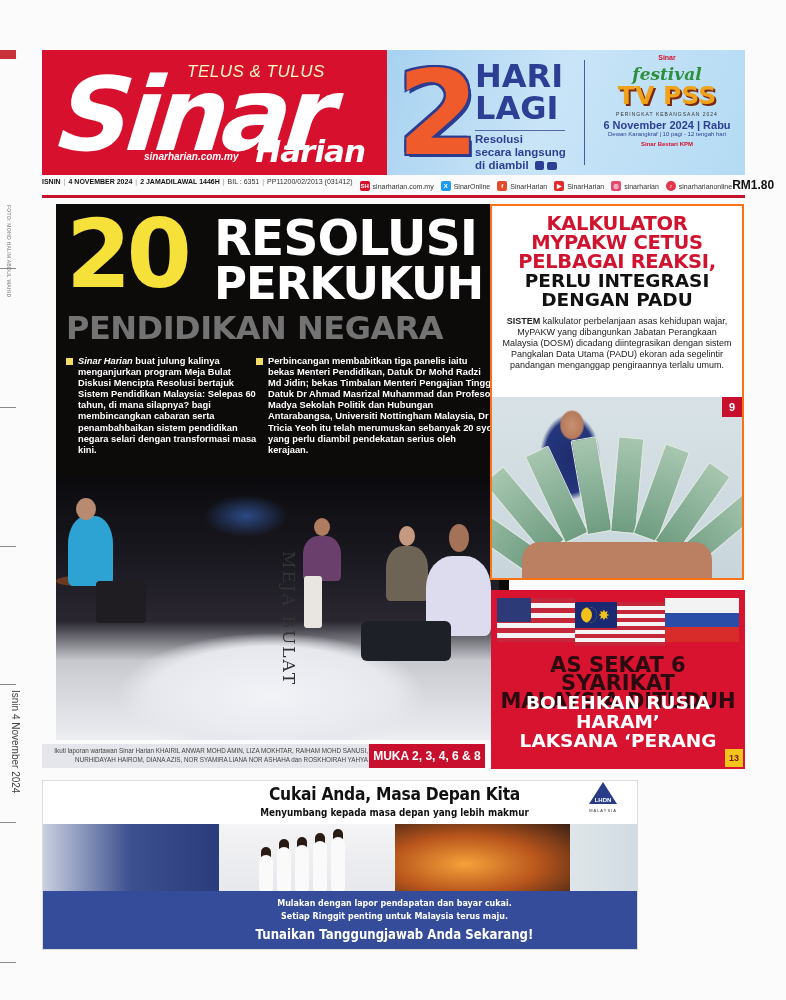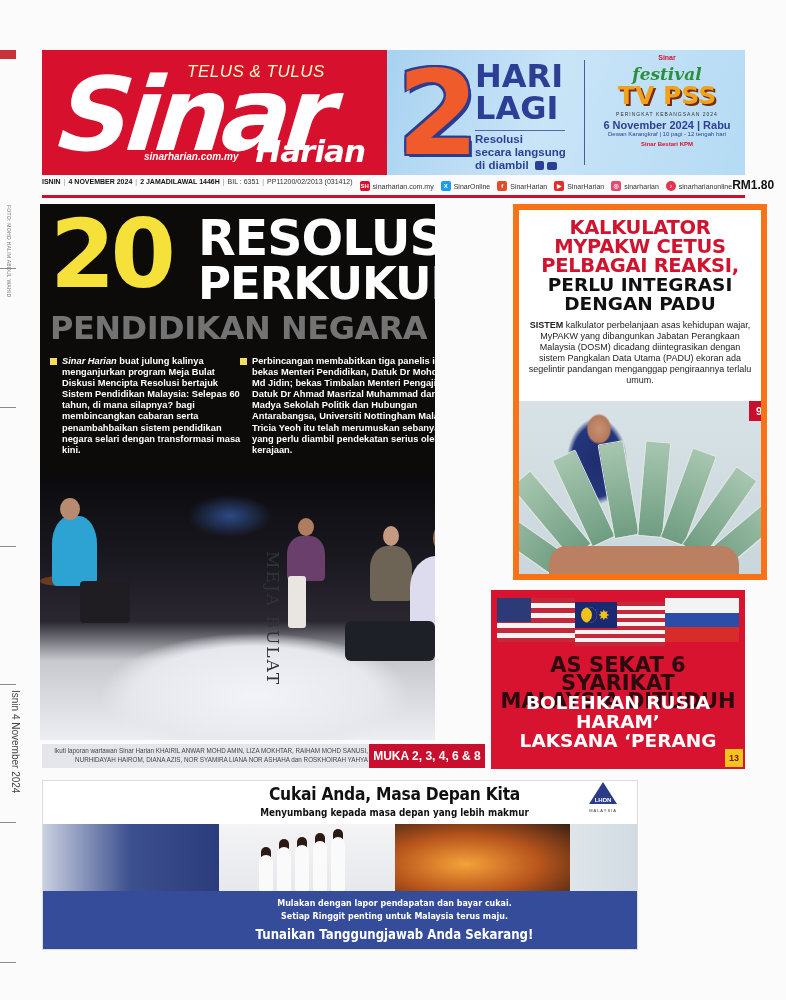--- a/index.html
+++ b/index.html
@@ -38,21 +38,21 @@
   
   .datebar { position: absolute; left: 42px; top: 178px; width: 703px; height: 16px; display: flex; font-size: 7px; color: #333; white-space: nowrap; }
   .datebar b { color: #111; font-weight: bold; }
   .datebar .sep { margin: 0 3px; color: #999; }
   .datebar .soc { display: inline-flex; align-items: center; margin-left: 7px; }
   .datebar .soc i { display: inline-block; width: 10px; height: 10px; border-radius: 2px; margin-right: 3px; font-style: normal; color: #fff; font-size: 6px; text-align: center; line-height: 10px; font-weight: bold; }
   .datebar .price { margin-left: auto; font-weight: 900; font-size: 12px; color: #111; }
   .redline { position: absolute; left: 42px; top: 195px; width: 703px; height: 3px; background: #c4122f; }
 
   
-  .main { position: absolute; left: 40px; top: 204px; width: 395px; height: 536px; background: #0d0a0a; overflow: hidden; }
+  .main { position: absolute; left: 56px; top: 204px; width: 453px; height: 536px; background: #0d0a0a; overflow: hidden; }
   .h-20 { position: absolute; left: 10px; top: 4px; font-family: "DejaVu Sans", sans-serif; font-weight: 900; font-size: 94px; color: #f5e13a; letter-spacing: -5px; line-height: 1; }
   .h-res { position: absolute; left: 158px; top: 10px; font-family: "DejaVu Sans", sans-serif; font-weight: 900; font-size: 49px; color: #fff; line-height: 1; letter-spacing: -1px; }
   .h-per { position: absolute; left: 158px; top: 57px; font-family: "DejaVu Sans", sans-serif; font-weight: 900; font-size: 45px; color: #fff; line-height: 1; letter-spacing: -1px; }
   .h-pen { position: absolute; left: 10px; top: 108px; font-family: "DejaVu Sans", sans-serif; font-weight: 900; font-size: 32px; color: #737373; line-height: 1; letter-spacing: -.5px; white-space: nowrap; }
   .col { position: absolute; top: 152px; font-size: 9.3px; line-height: 11.1px; color: #fff; font-weight: bold; }
   .col .bul { position: absolute; left: -12px; top: 2px; width: 7px; height: 7px; background: #f3dc63; }
   .col1 { left: 22px; width: 180px; }
   .col2 { left: 212px; width: 228px; }
   .photo-main { position: absolute; left: 0; top: 272px; width: 443px; height: 264px;
     background:
@@ -71,21 +71,21 @@
   .p3h { left: 343px; top: 50px; width: 16px; height: 20px; border-radius: 50%; background: #c69a80; }
   .p4 { left: 370px; top: 80px; width: 65px; height: 80px; background: #dcdcee; }
   .p4h { left: 393px; top: 48px; width: 20px; height: 28px; border-radius: 50%; background: #a47258; }
   .p4l { left: 305px; top: 145px; width: 90px; height: 40px; background: #1e2028; border-radius: 6px; }
   .mejabulat { position: absolute; left: 165px; top: 135px; font-family: "DejaVu Serif", serif; font-size: 17px; color: #333; transform: rotate(90deg); line-height: .9; letter-spacing: 2px; }
   .credit { position: absolute; left: 42px; top: 744px; width: 443px; height: 24px; background: #e5e6eb; }
   .credit .txt { position: absolute; left: 4px; top: 3px; width: 322px; font-size: 6.3px; line-height: 8.5px; color: #444; text-align: right; }
   .credit .muka { position: absolute; right: 0; top: 0; height: 24px; width: 116px; background: #c8102e; color: #fff; font-weight: 900; font-size: 12px; text-align: center; line-height: 24px; }
 
   
-  .side1 { position: absolute; left: 513px; top: 204px; width: 254px; height: 376px; border: 6px solid #f97316; background: #fff; overflow: hidden; }
+  .side1 { position: absolute; left: 490px; top: 204px; width: 254px; height: 376px; border: 2px solid #f97316; background: #fff; overflow: hidden; }
   .side1 .red { color: #d0142f; font-family: "DejaVu Sans", sans-serif; font-weight: 900; font-size: 19.5px; line-height: 19px; text-align: center; margin-top: 8px; letter-spacing: -.3px; }
   .side1 .blk { color: #111; font-family: "DejaVu Sans", sans-serif; font-weight: 900; font-size: 18.5px; line-height: 19px; text-align: center; }
   .side1 .body { font-size: 9px; line-height: 11px; text-align: center; color: #222; margin: 7px 8px 0; }
   .side1 .photo { position: absolute; left: 0; top: 191px; width: 250px; height: 181px;
     background:
       radial-gradient(ellipse 18px 22px at 80px 28px, #c89070 0%, #b57a5c 60%, rgba(0,0,0,0) 70%),
       radial-gradient(ellipse 42px 60px at 78px 60px, #1f2d6e 0%, #24367c 60%, rgba(0,0,0,0) 72%),
       linear-gradient(180deg, #d8e2e6 0%, #c8d6dc 100%); }
   .fan { position: absolute; width: 26px; height: 96px; background: linear-gradient(180deg, #a7c6b0, #6f9d82); border: 1px solid #dfe7de; transform-origin: 50% 100%; border-radius: 2px; }
   .hands { position: absolute; left: 30px; top: 145px; width: 190px; height: 36px; background: #bb8062; border-radius: 18px 18px 0 0; }

